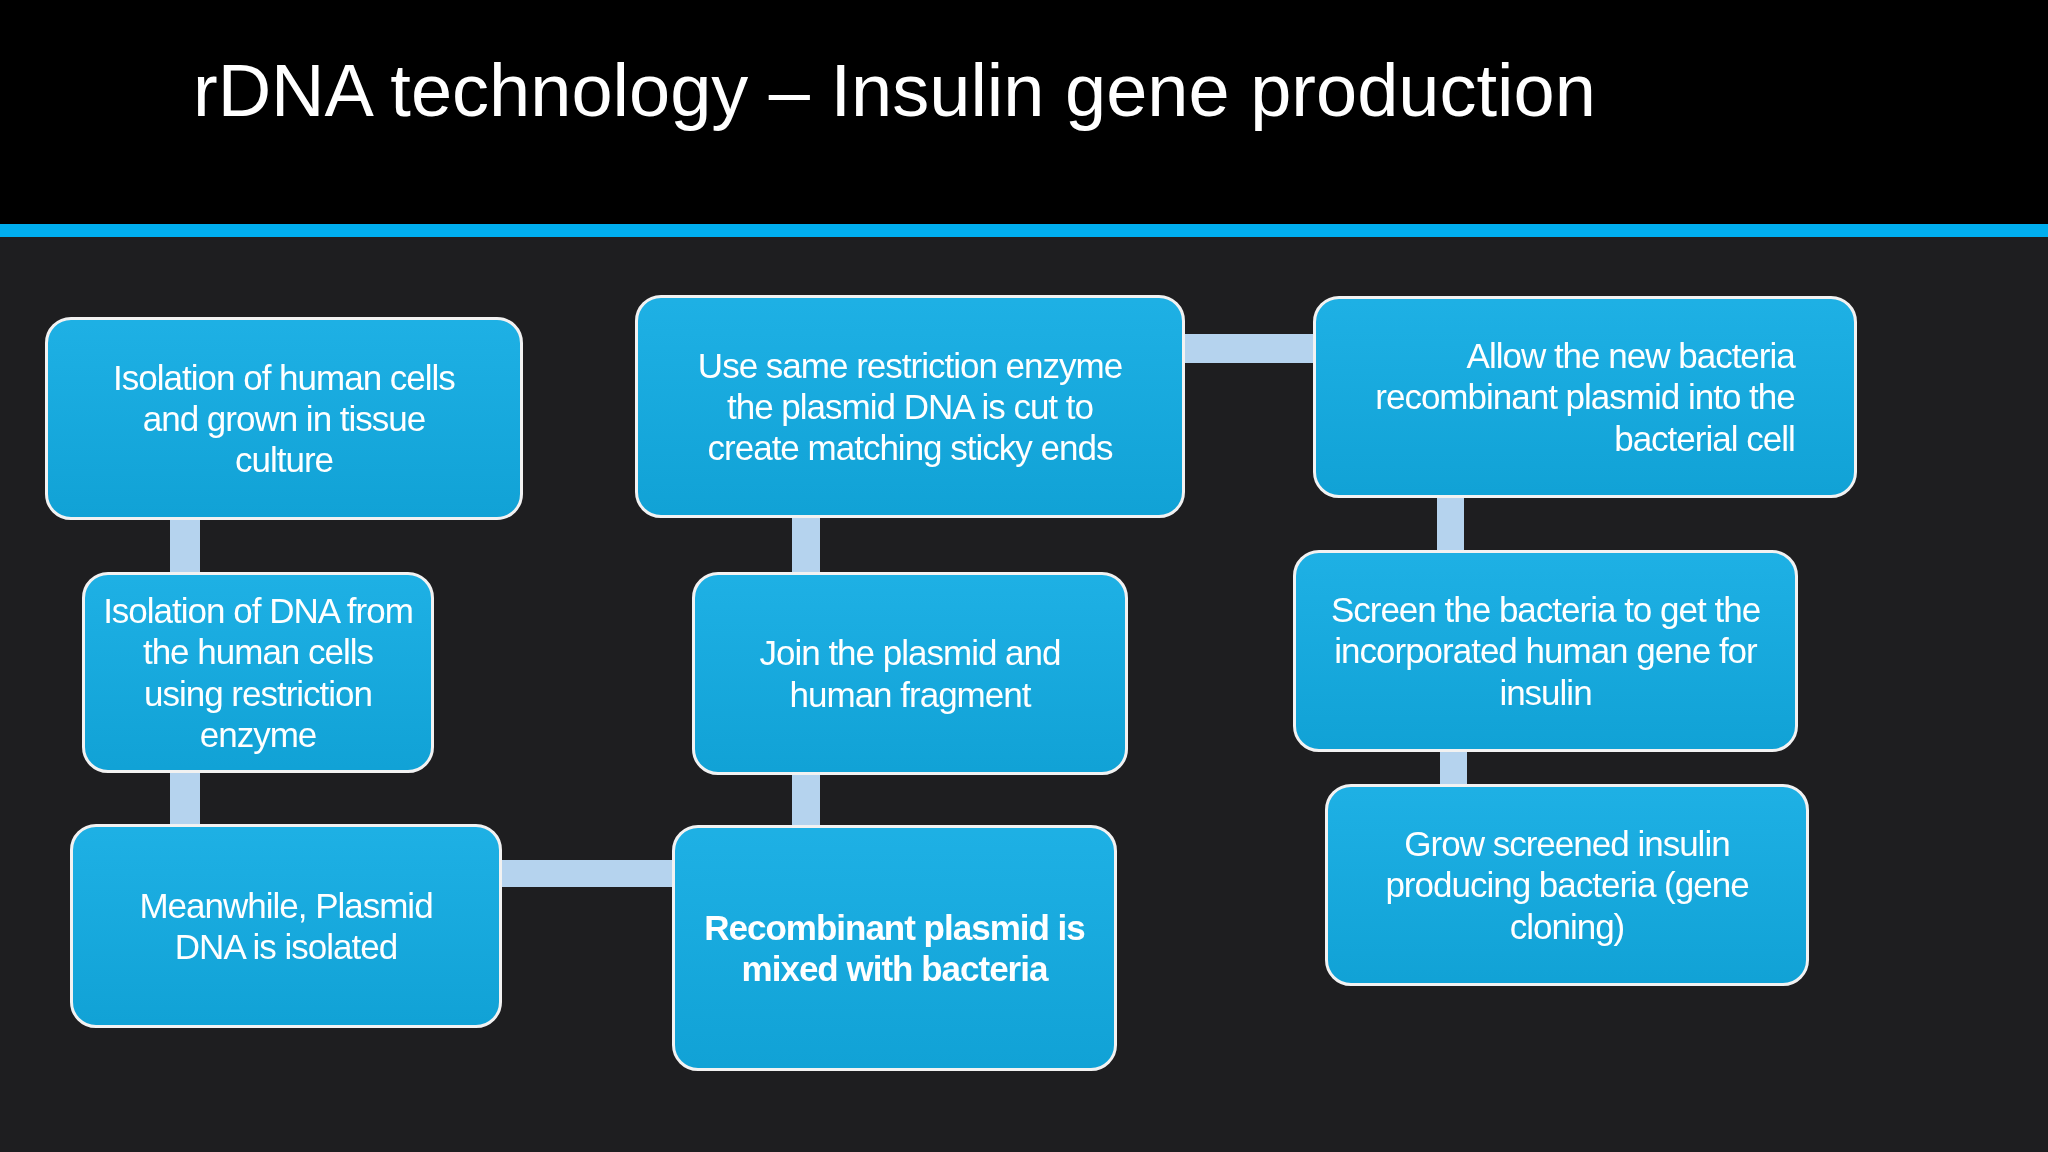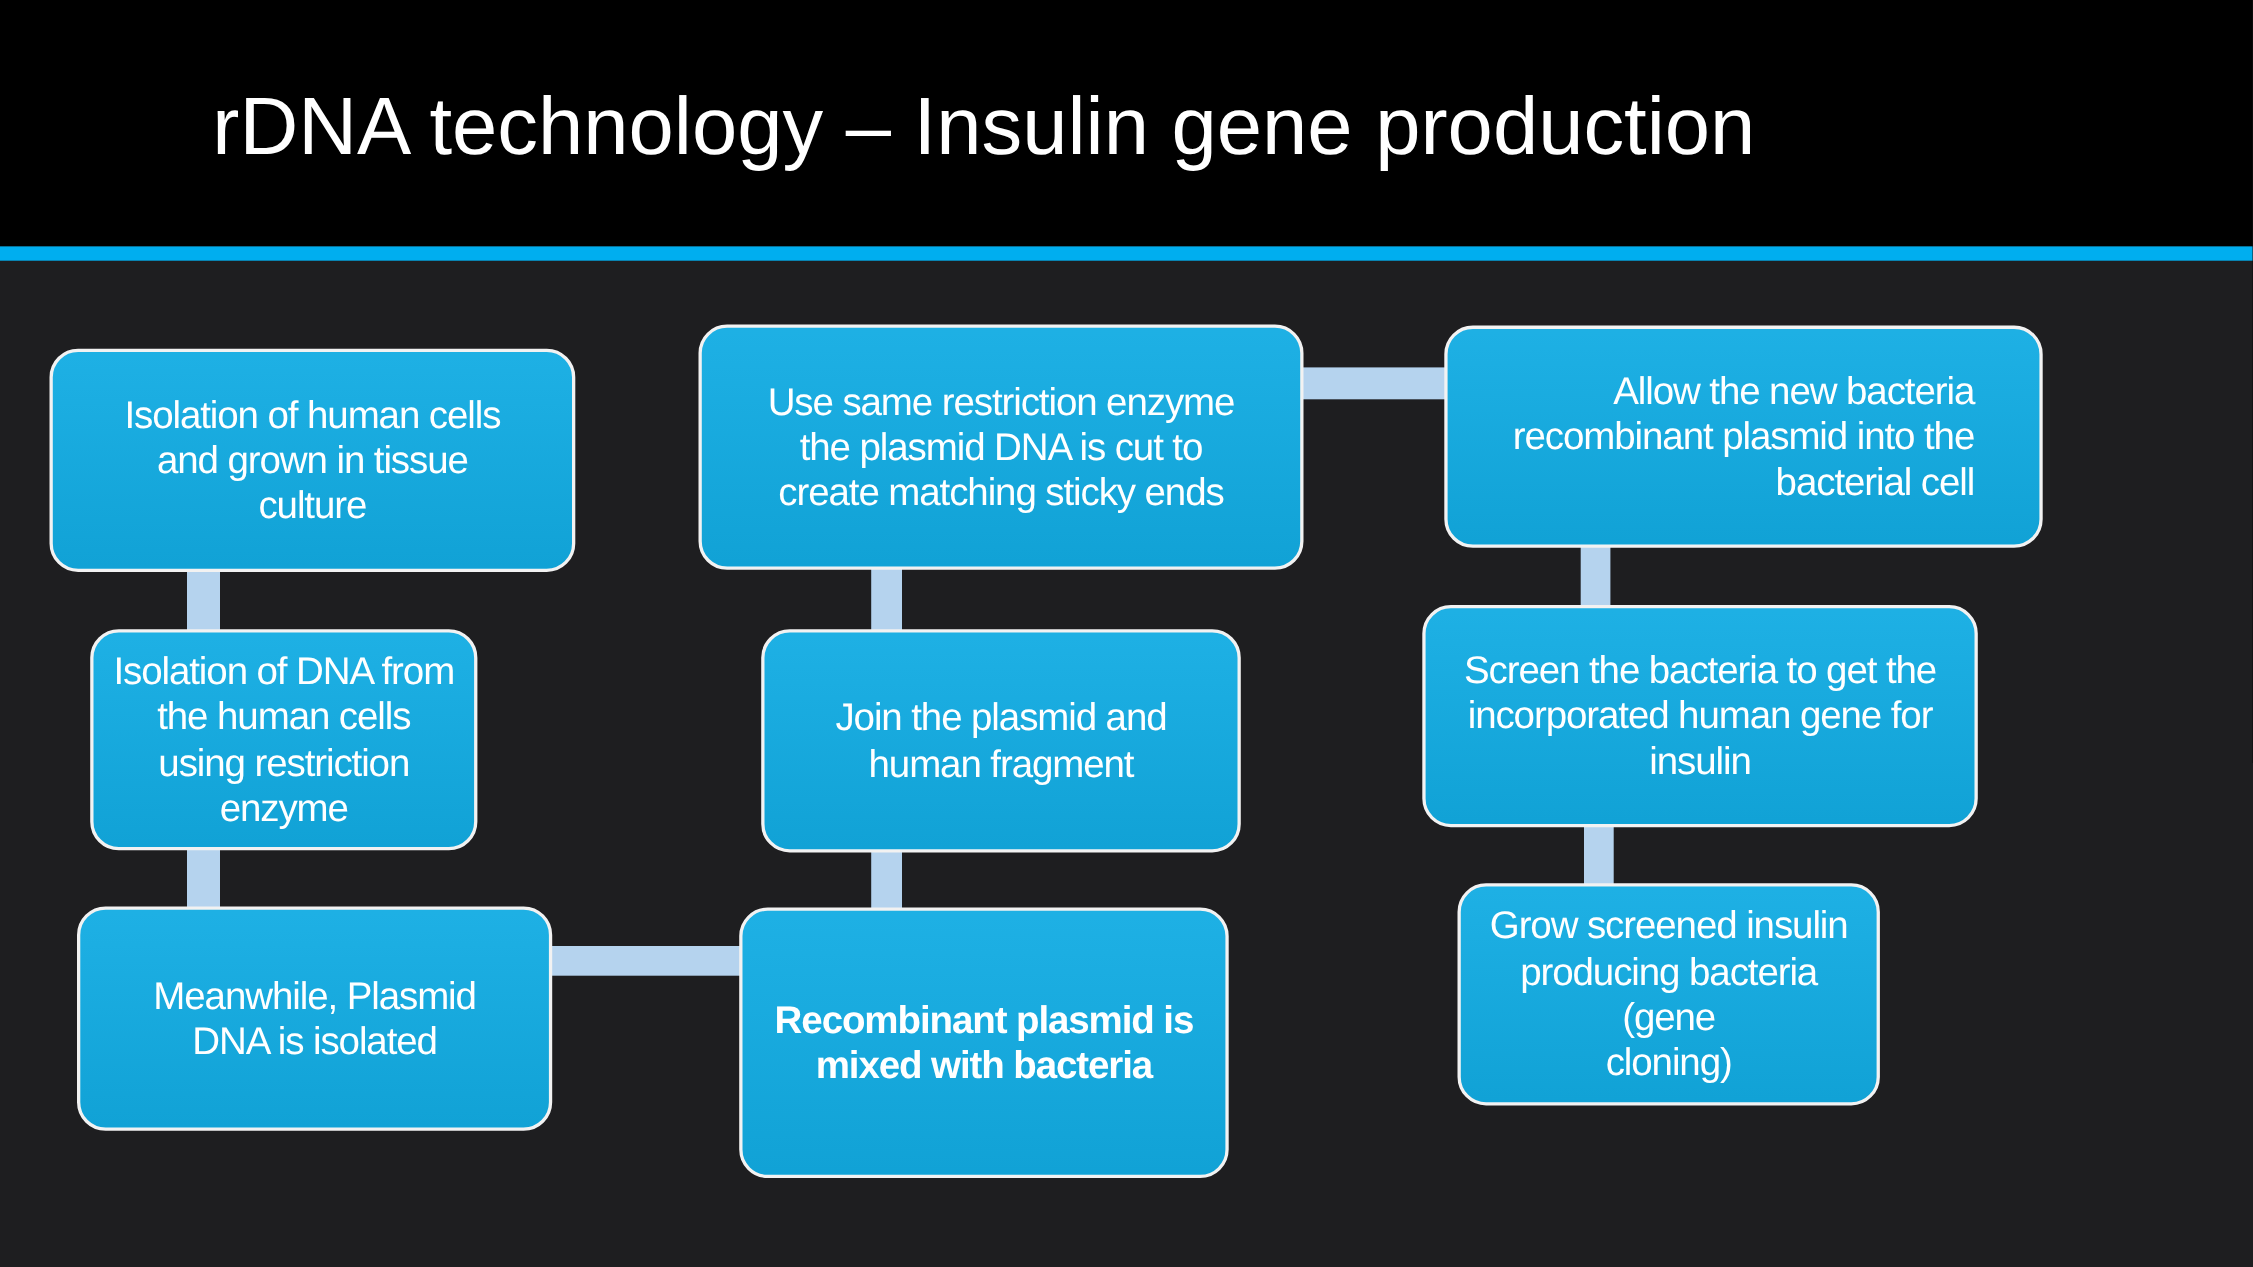--- a/index.html
+++ b/index.html
@@ -12,21 +12,21 @@
     font-family: "Liberation Sans", "DejaVu Sans", sans-serif;
   }
   .header-band {
     position: absolute;
     left: 0; top: 0;
     width: 2048px; height: 224px;
     background: var(--header-bg, #000000);
   }
   .slide-title {
     position: absolute;
-    left: 193px; top: 76px;
+    left: 193px; top: 52px;
     font-size: 74px;
     line-height: 1.05;
     color: var(--title-text, #ffffff);
     white-space: nowrap;
   }
   .divider-bar {
     position: absolute;
     left: 0; top: 224px;
     width: 2048px; height: 13px;
     background: var(--divider, #00aeef);
@@ -62,21 +62,21 @@
   #b1 { left: 45px;   top: 317px; width: 478px; height: 203px; }
   #b2 { left: 82px;   top: 572px; width: 352px; height: 201px; }
   #b3 { left: 70px;   top: 824px; width: 432px; height: 204px; }
   
   #b4 { left: 635px;  top: 295px; width: 550px; height: 223px; }
   #b5 { left: 692px;  top: 572px; width: 436px; height: 203px; }
   #b6 { left: 672px;  top: 825px; width: 445px; height: 246px; font-weight: bold; }
   
   #b7 { left: 1313px; top: 296px; width: 544px; height: 202px; text-align: right; }
   #b8 { left: 1293px; top: 550px; width: 505px; height: 202px; }
-  #b9 { left: 1325px; top: 803px; width: 384px; height: 202px; }
+  #b9 { left: 1325px; top: 784px; width: 484px; height: 202px; }
 
   
   #c12 { left: 170px;  top: 512px; width: 30px;  height: 68px; }
   #c23 { left: 170px;  top: 765px; width: 30px;  height: 67px; }
   #c36 { left: 494px;  top: 860px; width: 188px; height: 27px; }
   #c45 { left: 792px;  top: 510px; width: 28px;  height: 70px; }
   #c56 { left: 792px;  top: 767px; width: 28px;  height: 66px; }
   #c47 { left: 1177px; top: 334px; width: 145px; height: 29px; }
   #c78 { left: 1437px; top: 490px; width: 27px;  height: 68px; }
   #c89 { left: 1440px; top: 744px; width: 27px;  height: 67px; }

